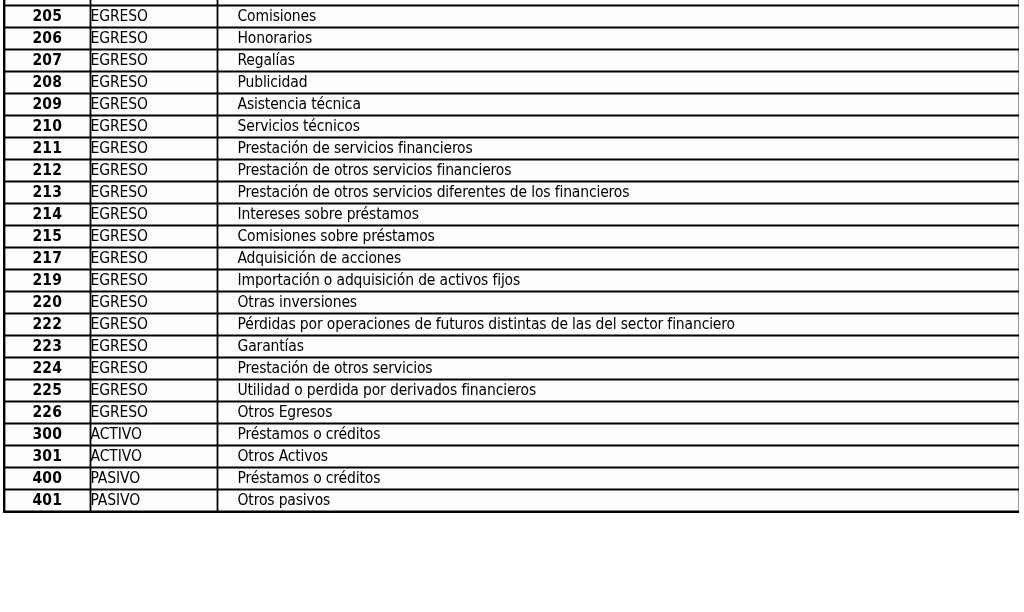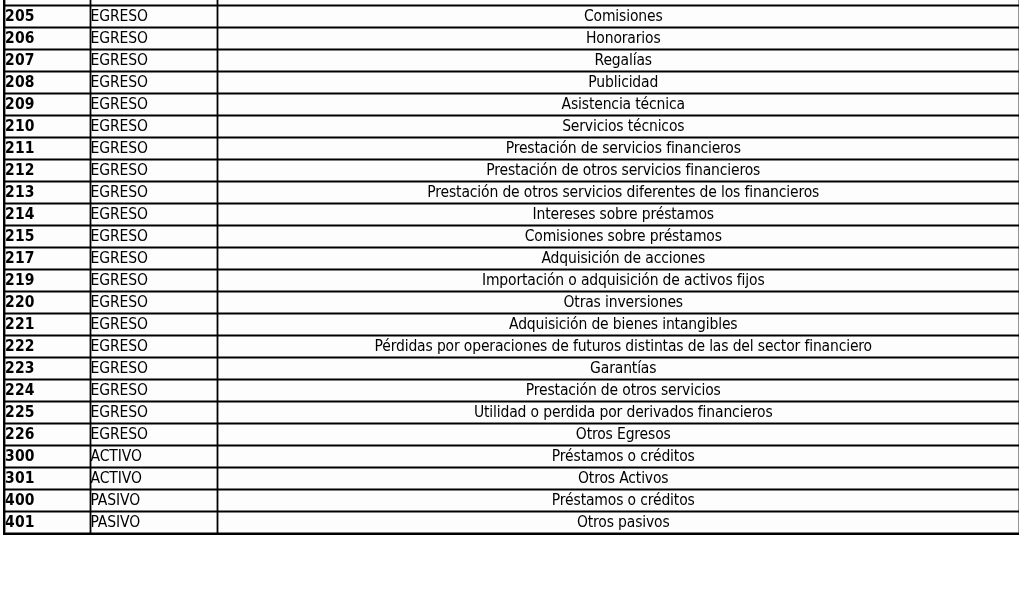--- a/index.html
+++ b/index.html
@@ -53,31 +53,31 @@
     padding: 0;
     font-size: 15.5px;
     font-stretch: semi-condensed;
     letter-spacing: -0.15px;
     white-space: nowrap;
     overflow: hidden;
     background: #fdfdfd;
   }
 
   table.ledger td.code {
-    text-align: left;
+    text-align: center;
     font-weight: 600;
     letter-spacing: 0.2px;
   }
   table.ledger td.type {
     text-align: left;
     letter-spacing: -0.1px;
   }
   table.ledger td.desc {
-    text-align: center;
-    padding-left: 10px;
+    text-align: left;
+    padding-left: 20px;
   }
 
   
   table.ledger {
     border: 2px solid #000;
   }
 
   
   #baseline-shadow {
     position: absolute;
@@ -171,25 +171,20 @@
             <td class="code">219</td>
             <td class="type">EGRESO</td>
             <td class="desc">Importación o adquisición de activos fijos</td>
           </tr>
           <tr>
             <td class="code">220</td>
             <td class="type">EGRESO</td>
             <td class="desc">Otras inversiones</td>
           </tr>
           <tr>
-            <td class="code">221</td>
-            <td class="type">EGRESO</td>
-            <td class="desc">Adquisición de bienes intangibles</td>
-          </tr>
-          <tr>
             <td class="code">222</td>
             <td class="type">EGRESO</td>
             <td class="desc">Pérdidas por operaciones de futuros distintas de las del sector financiero</td>
           </tr>
           <tr>
             <td class="code">223</td>
             <td class="type">EGRESO</td>
             <td class="desc">Garantías</td>
           </tr>
           <tr>

